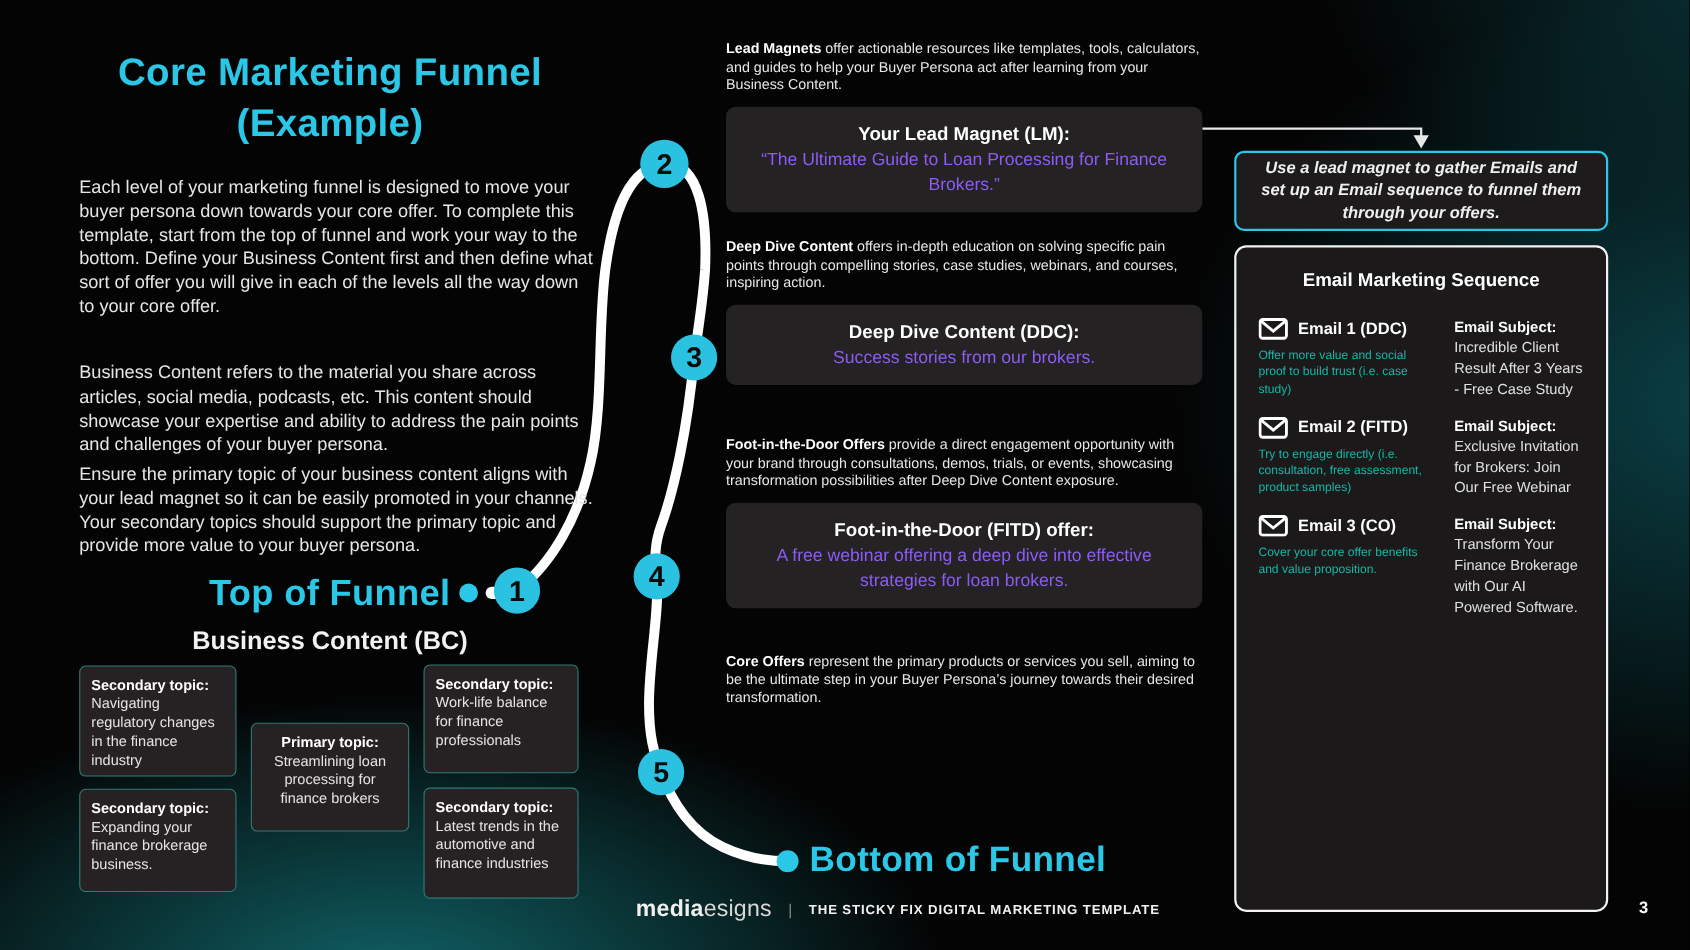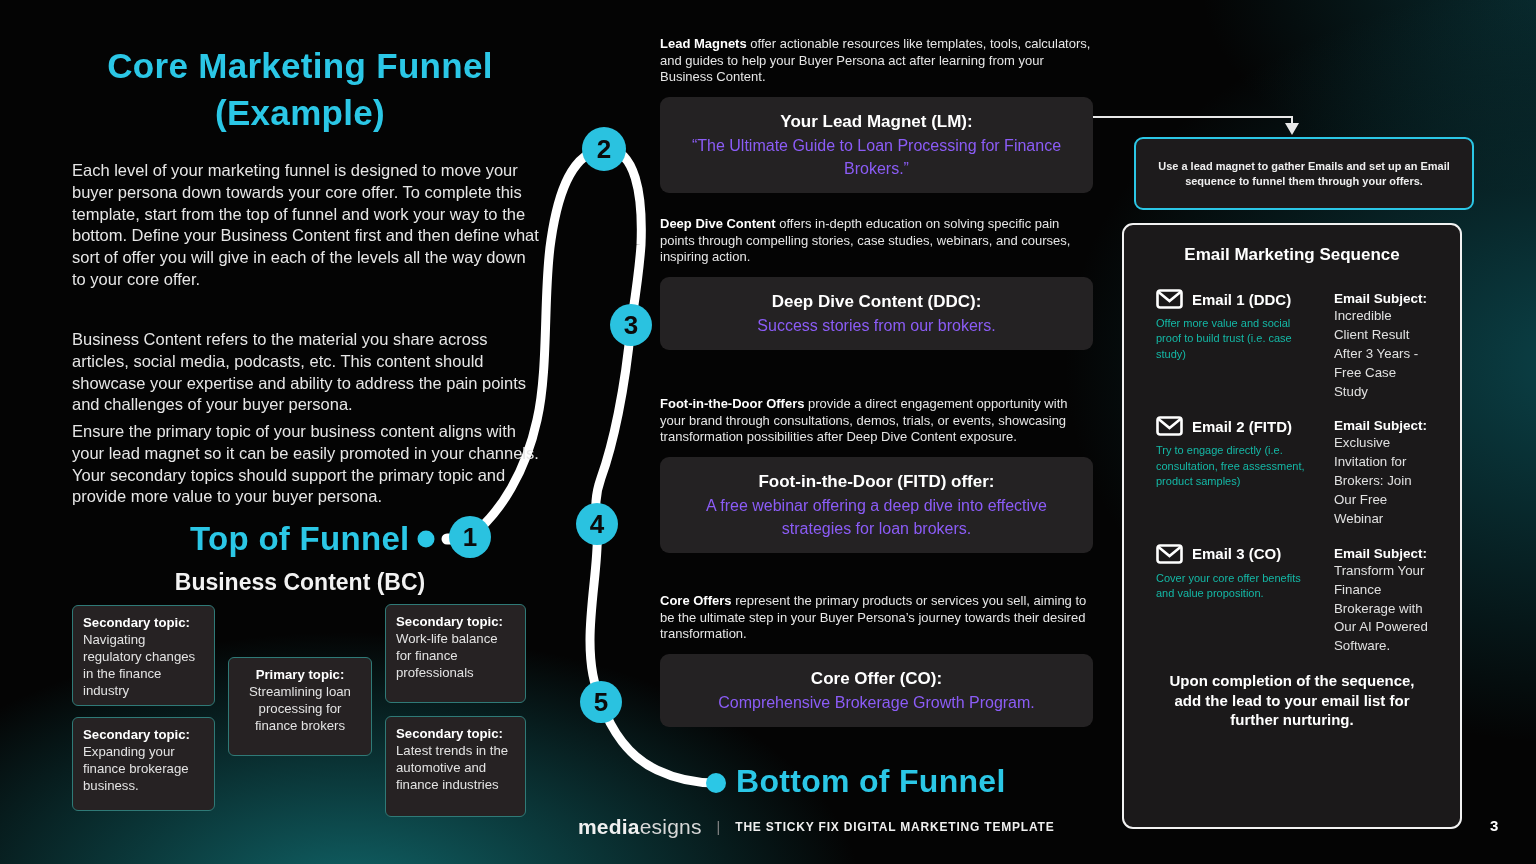--- a/index.html
+++ b/index.html
@@ -41,23 +41,23 @@
   .mid-box { margin-top:11px; background:#242223; border-radius:9px; padding:13px 26px;
     text-align:center; }
   .mid-box .bt { font-weight:bold; font-size:17px; color:#fff; line-height:1.4; }
   .mid-box .bx { font-size:16px; color:#8b5cf6; line-height:1.45; }
   .bof { position:absolute; left:736px; top:763px; color:#2bc7e6; font-weight:bold; font-size:32px; letter-spacing:0.3px; }
 
   
   .callout { position:absolute; left:1122px; top:137px; width:340px; height:73px;
     background:#1d1b1c; border:2px solid #2bc7e6; border-radius:9px;
     display:flex; align-items:center; justify-content:center; text-align:center;
-    font-size:11px; line-height:1.35; color:#efefef; padding:6px 18px; font-weight:bold;margin-left:12px; }
+    font-style:italic; font-size:15px; line-height:1.35; color:#efefef; padding:6px 18px; font-weight:bold; }
   .seq-panel { position:absolute; left:1122px; top:223px; width:340px; height:606px;
-    background:#1b191a; border:2px solid #f2f2f2; border-radius:11px; padding:20px 32px 16px; }
+    background:#1b191a; border:2px solid #f2f2f2; border-radius:11px; padding:20px 20px 16px; }
   .seq-title { text-align:center; font-weight:bold; font-size:17px; color:#fff; margin-bottom:24px; }
   .email-row { display:flex; gap:18px; margin-bottom:15px; }
   .email-left { width:160px; }
   .email-right { width:120px; flex:1; }
   .email-head { display:flex; align-items:center; gap:9px; margin-bottom:7px; }
   .email-name { font-weight:bold; font-size:15px; color:#fff; }
   .email-desc { font-size:11px; line-height:1.4; color:#14b8a6; }
   .subj-lbl { font-weight:bold; font-size:13.5px; color:#fff; }
   .subj-txt { font-size:13.3px; line-height:1.42; color:#e0e0e0; }
   .seq-note { margin-top:10px; text-align:center; font-weight:bold; font-size:15px; line-height:1.3; color:#fff; }
@@ -156,24 +156,20 @@
   <div class="mid-sec sec3">
     <p><b>Foot-in-the-Door Offers</b><span> provide a direct engagement opportunity with your brand through consultations, demos, trials, or events, showcasing transformation possibilities after Deep Dive Content exposure.</span></p>
     <div class="mid-box">
       <div class="bt">Foot-in-the-Door (FITD) offer:</div>
       <div class="bx">A free webinar offering a deep dive into effective strategies for loan brokers.</div>
     </div>
   </div>
 
   <div class="mid-sec sec4">
     <p><b>Core Offers</b><span> represent the primary products or services you sell, aiming to be the ultimate step in your Buyer Persona’s journey towards their desired transformation.</span></p>
-    <div class="mid-box">
-      <div class="bt">Core Offer (CO):</div>
-      <div class="bx">Comprehensive Brokerage Growth Program.</div>
-    </div>
   </div>
 
   <div class="bof">Bottom of Funnel</div>
 
   <div class="callout">
     <span>Use a lead magnet to gather Emails and set up an Email sequence to funnel them through your offers.</span>
   </div>
 
   <div class="seq-panel">
     <div class="seq-title">Email Marketing Sequence</div>
@@ -222,21 +218,20 @@
           <span class="email-name">Email 3 (CO)</span>
         </div>
         <div class="email-desc">Cover your core offer benefits and value proposition.</div>
       </div>
       <div class="email-right">
         <span class="subj-lbl">Email Subject:</span>
         <div class="subj-txt">Transform Your Finance Brokerage with Our AI Powered Software.</div>
       </div>
     </div>
 
-    <div class="seq-note">Upon completion of the sequence, add the lead to your email list for further nurturing.</div>
   </div>
 
   <div class="footer">
     <span class="brand"><span class="bold">media</span><span class="light">esigns</span></span>
     <span class="foot-div">|</span>
     <span class="tagline">THE STICKY FIX DIGITAL MARKETING TEMPLATE</span>
   </div>
   <div class="page-num">3</div>
 
 </div>

